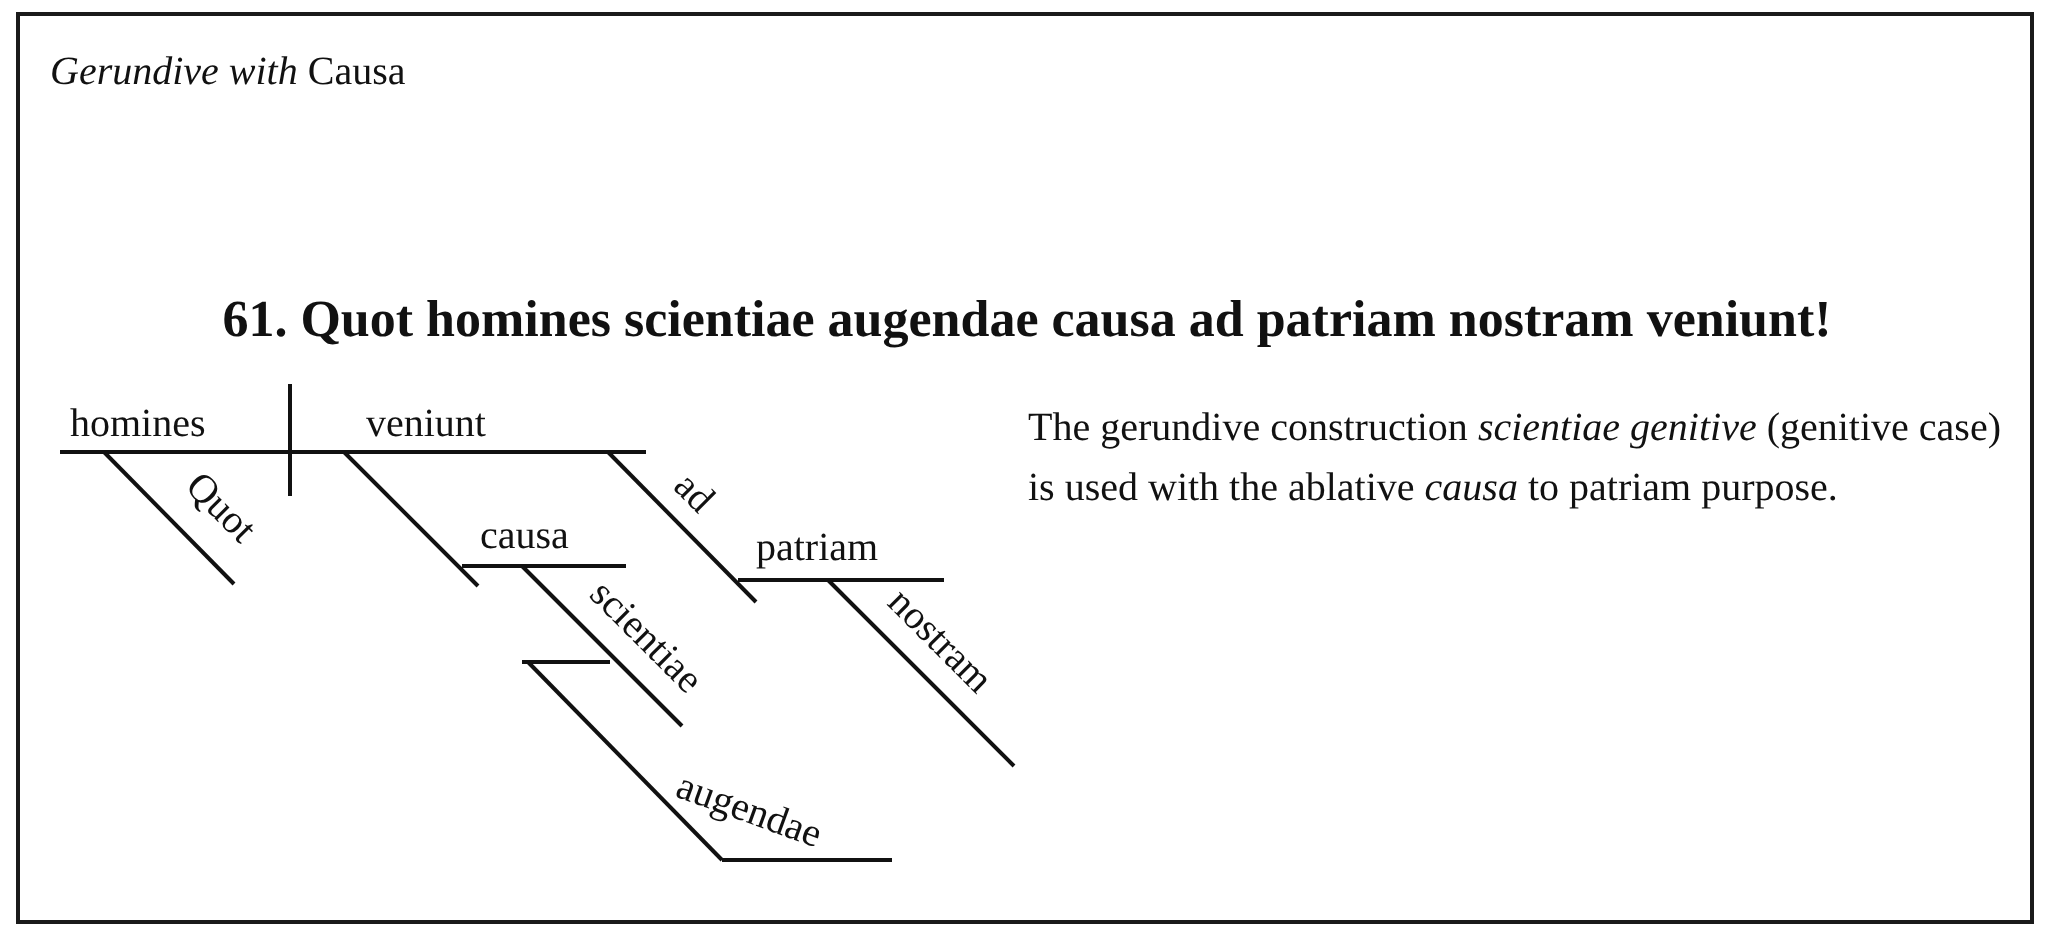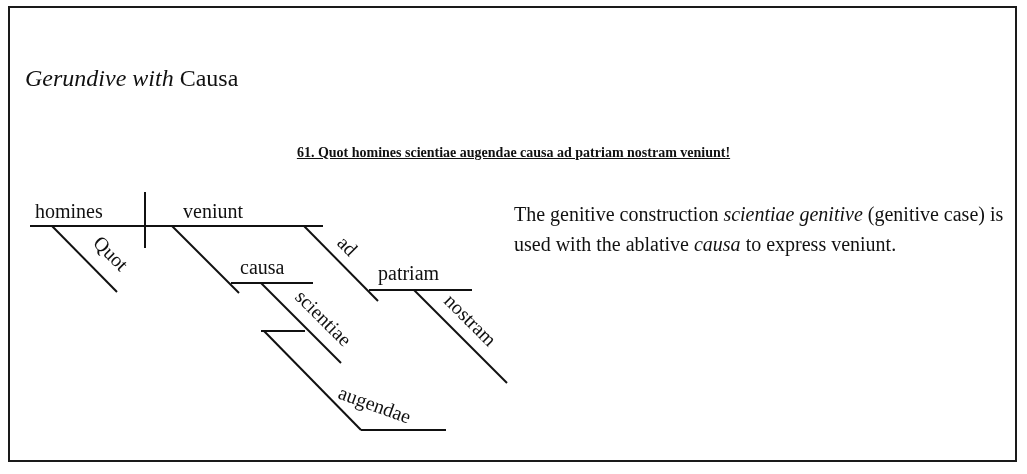--- a/index.html
+++ b/index.html
@@ -1,23 +1,23 @@
 <!DOCTYPE html>
 <html><head>
 <meta charset="utf-8">
 <style>
   html, body { margin:0; padding:0; background:#fff; }
   body { width:1027px; height:474px; position:relative; overflow:hidden;
          font-family:"Liberation Serif", serif; color:#111; }
   .frame { position:absolute; left:8px; top:6px; width:1009px; height:456px;
            border:2px solid #1a1a1a; box-sizing:border-box; }
-  .section-title { position:absolute; left:25px; top:25px; font-size:24px;margin-top:40px; }
+  .section-title { position:absolute; left:25px; top:25px; font-size:20px; }
   .section-title i { font-style:italic; }
   .sentence { position:absolute; left:0; width:1027px; top:145px; text-align:center;
-              font-weight:bold; font-size:14px;text-decoration:underline; }
+              font-weight:bold; font-size:26px; }
   .explain { position:absolute; left:514px; top:199px; width:500px; font-size:20px; line-height:30px; }
   svg.diag { position:absolute; left:0; top:0; }
   svg.diag text { font-family:"Liberation Serif", serif; font-size:20px; fill:#111; }
   svg.diag line { stroke:#111; stroke-width:2; }
 </style>
 </head>
 <body>
 
 <div class="frame"></div>
 
@@ -50,13 +50,13 @@
 
   <line x1="304" y1="226" x2="378" y2="301"></line>
   <text transform="translate(336,244) rotate(45)">ad</text>
   <line x1="369" y1="290" x2="472" y2="290"></line>
   <text x="378" y="280">patriam</text>
 
   <line x1="414" y1="290" x2="507" y2="383"></line>
   <text transform="translate(443,302) rotate(45)">nostram</text>
 </svg>
 
-<div class="explain"><span>The genitive construction </span><i>scientiae genitive</i><span> (genitive case) is used with the ablative </span><i>causa</i><span> to express veniunt.</span></div>
+<div class="explain"><span>The gerundive construction </span><i>scientiae genitive</i><span> (genitive case) is used with the ablative </span><i>causa</i><span> to patriam purpose.</span></div>
 
 </body></html>

